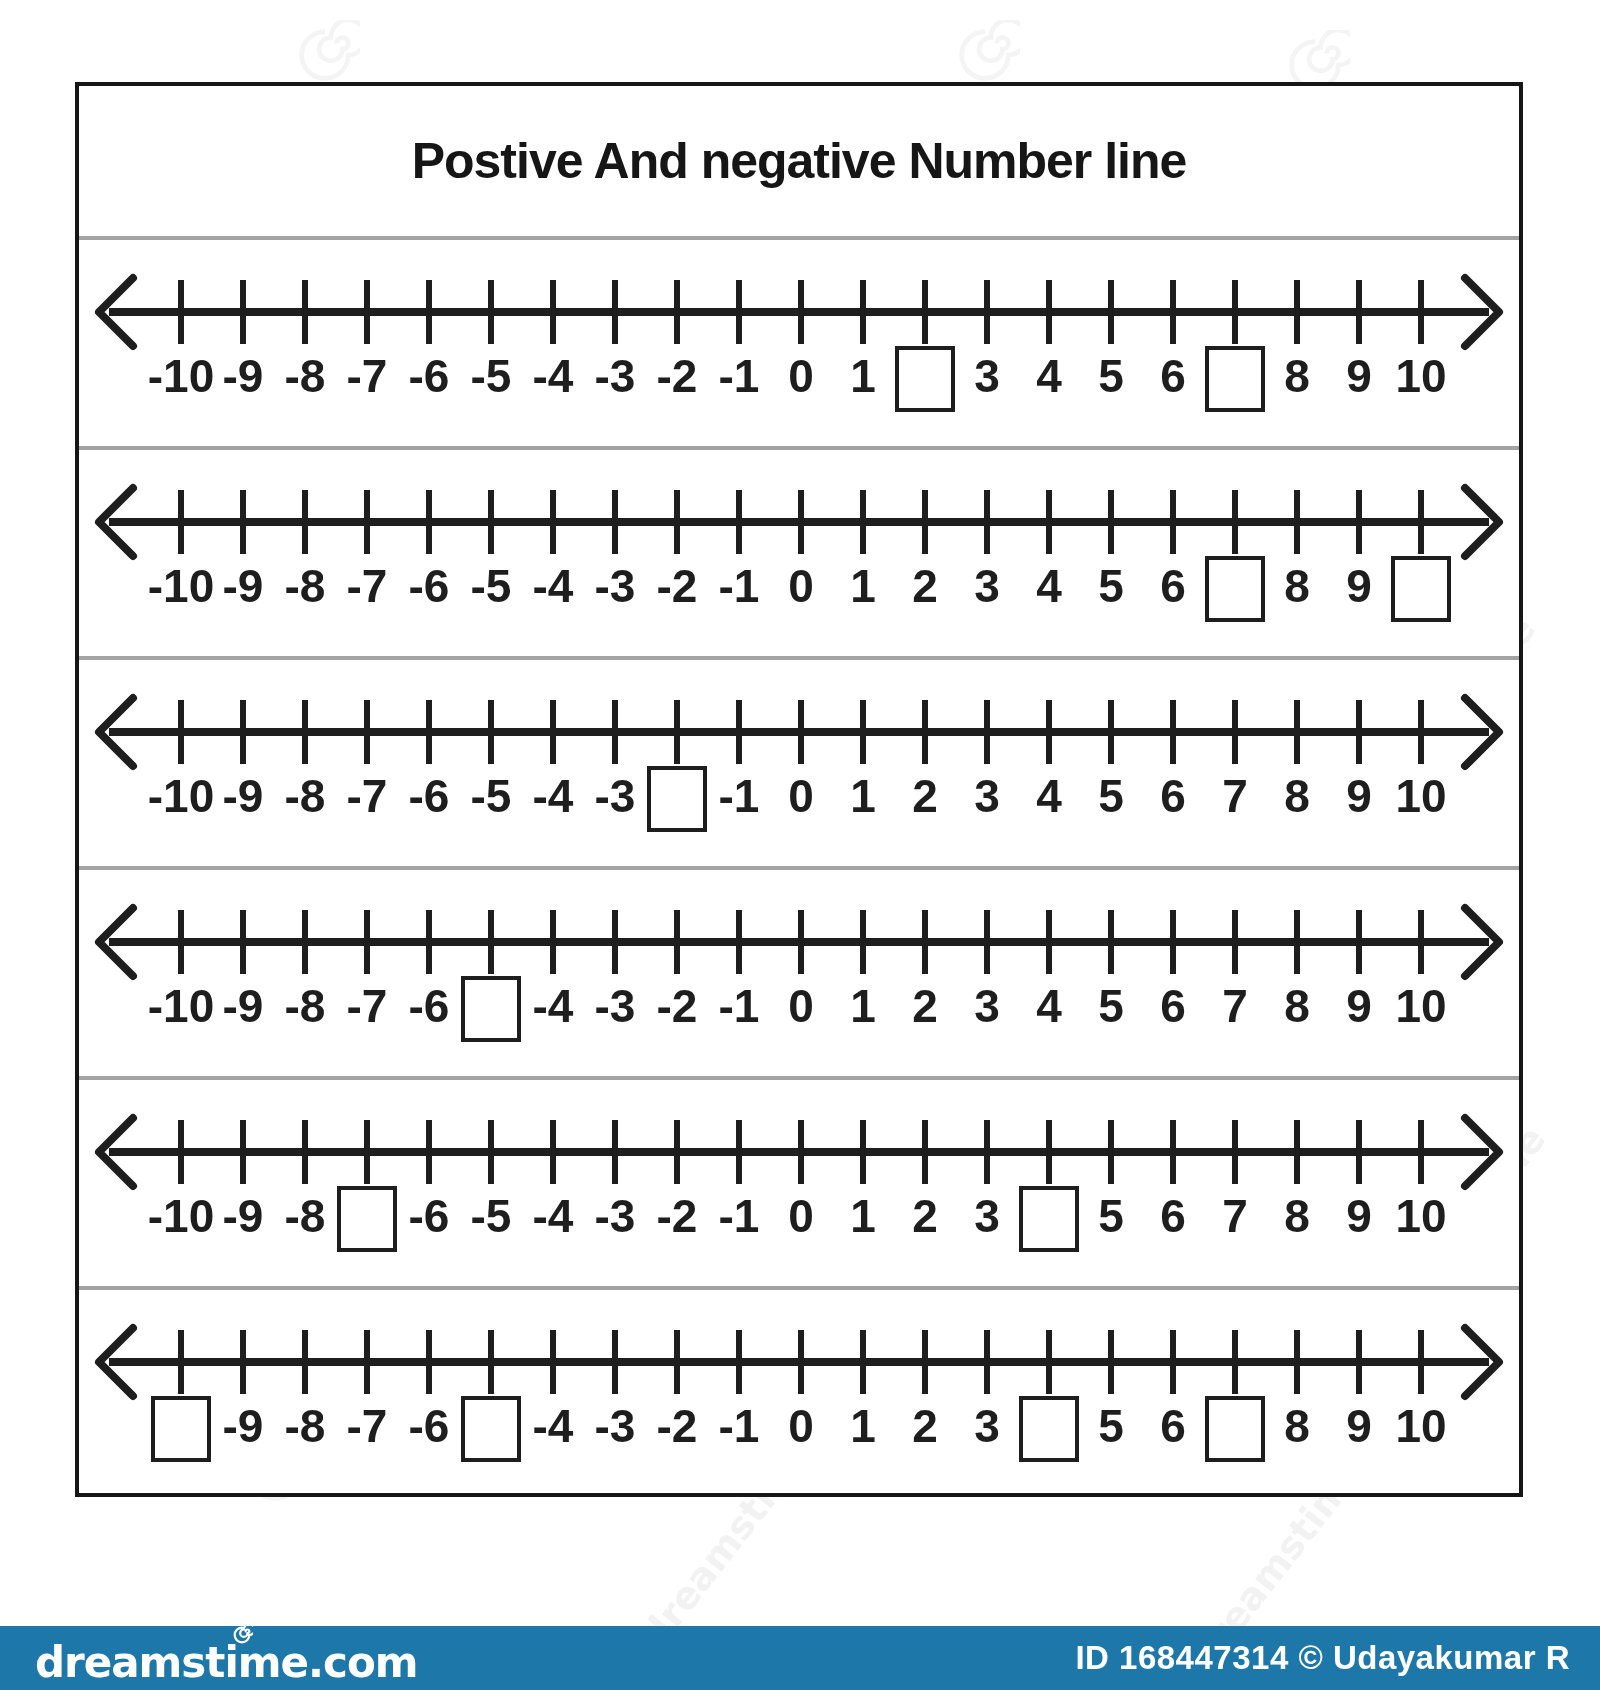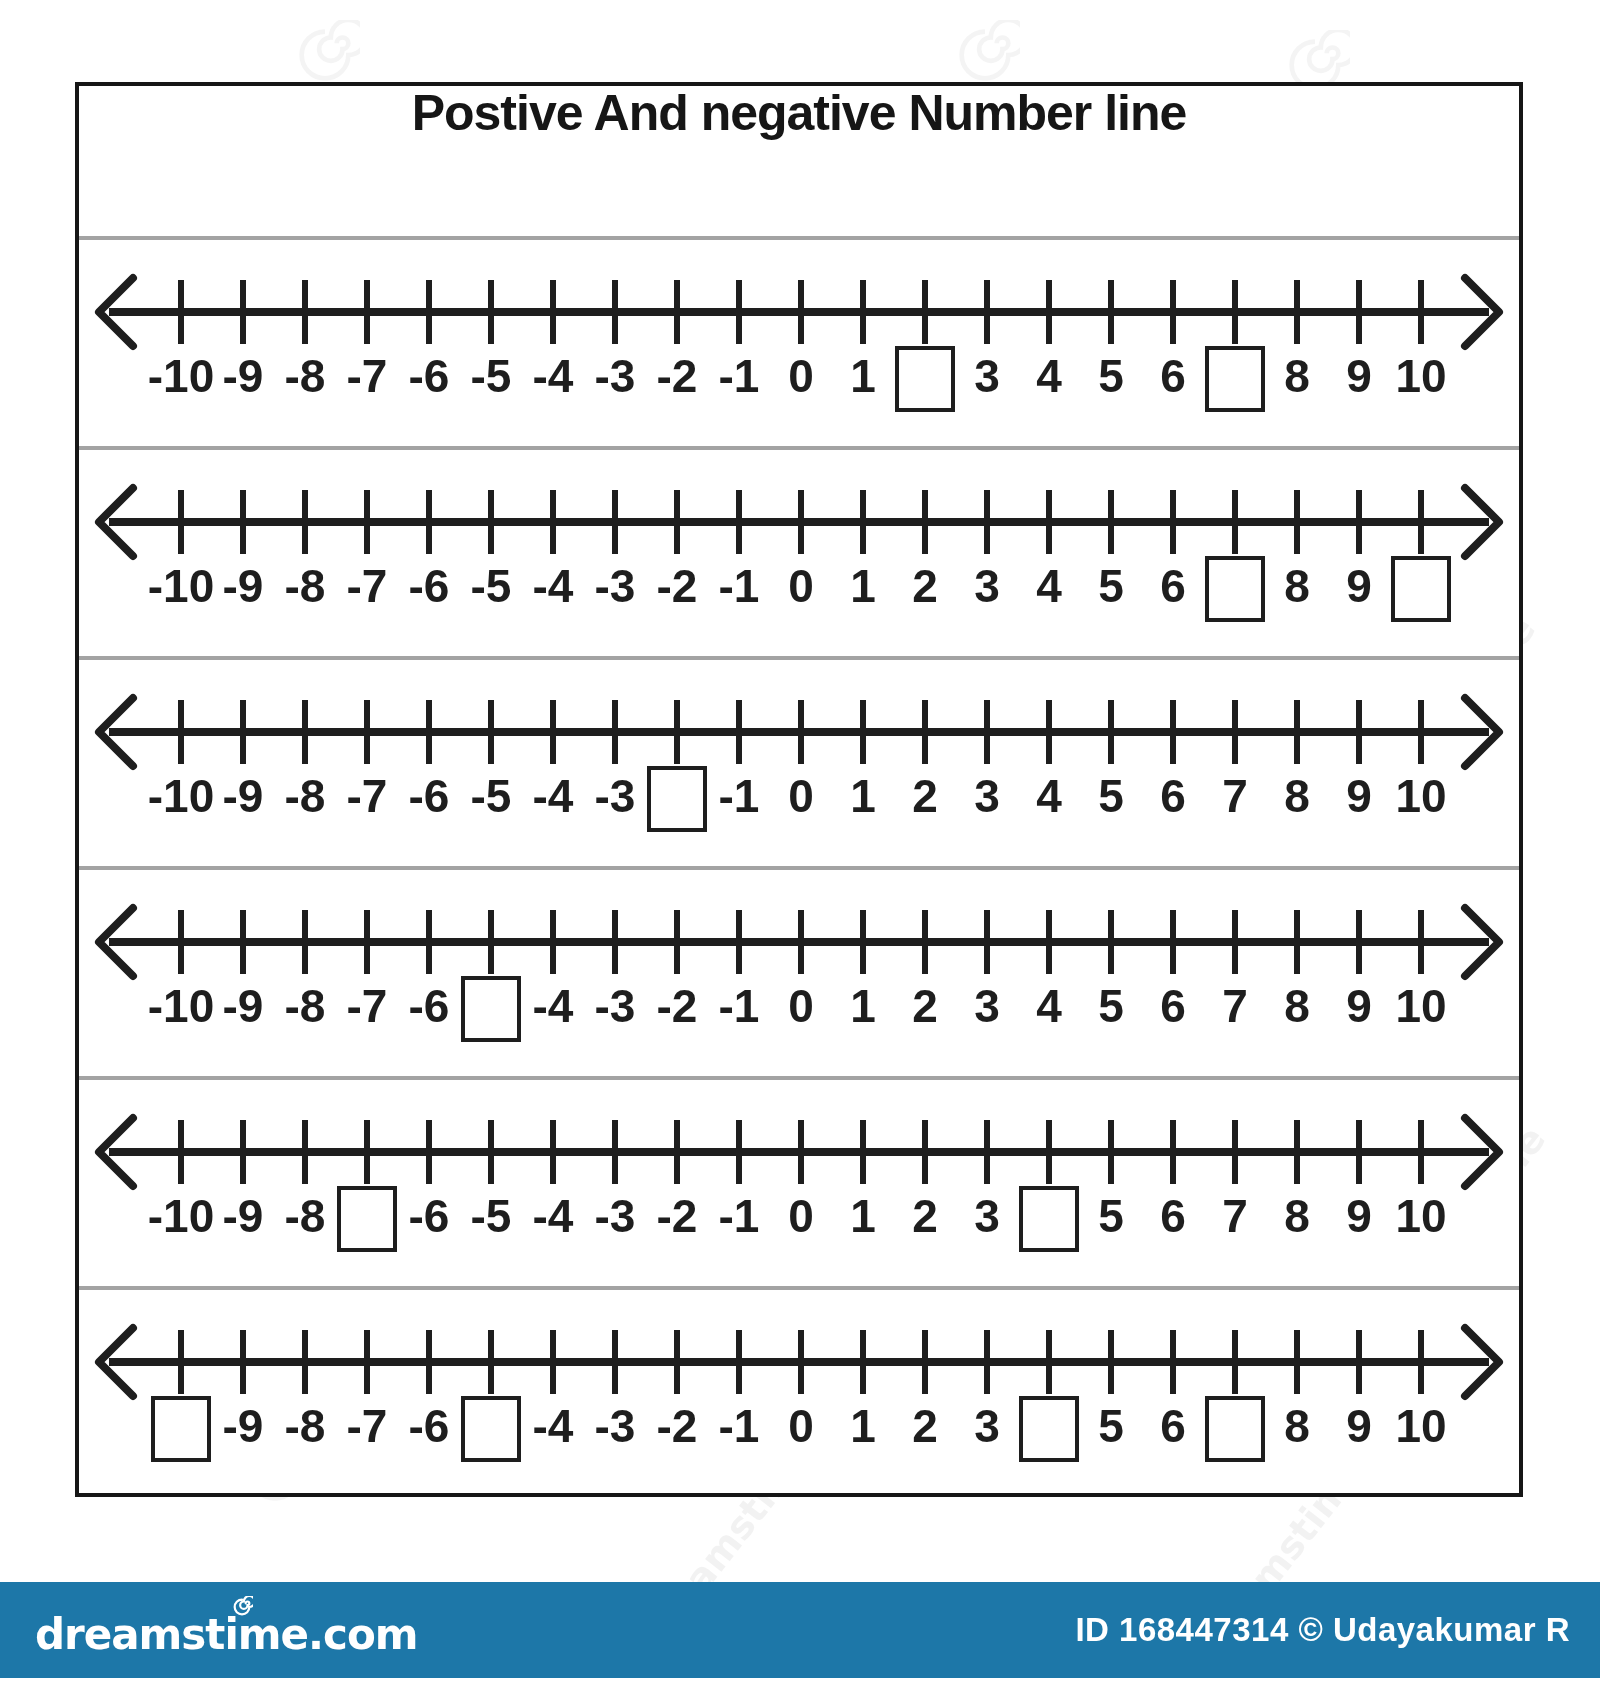--- a/index.html
+++ b/index.html
@@ -20,33 +20,33 @@
     border-top:2px dashed rgba(120,200,220,0.28);
   }
   
   .sheet{
     position:absolute;left:75px;top:82px;width:1448px;height:1415px;
     box-sizing:border-box;border:4px solid #161616;background:#fff;
     display:flex;flex-direction:column;
   }
   .title-band{
     height:150px;flex:0 0 150px;display:flex;flex-direction:column;
-    align-items:center;gap:6px;
+    justify-content:center;align-items:center;gap:6px;
   }
   .title-line{
     font-size:50px;font-weight:bold;color:#161616;letter-spacing:-1px;
     line-height:1.1;text-align:center;
   }
   .row-band{
     flex:1 1 0;border-top:4px solid #a3a3a3;position:relative;background:transparent;
   }
   .row-band svg{display:block;width:100%;height:100%;}
   
   .footer-bar{
-    position:absolute;left:0;right:0;bottom:12px;height:96px;
+    position:absolute;left:0;right:0;bottom:0;height:64px;
     display:flex;align-items:center;justify-content:space-between;
     padding:0 30px 0 35px;box-sizing:border-box;
   }
   .brand{
     position:relative;color:#ffffff;font-family:"DejaVu Sans",sans-serif;
     font-weight:bold;font-size:42px;letter-spacing:-1px;line-height:1;
     padding-top:10px;
   }
   .brand .spiral{position:absolute;left:196px;top:-8px;}
   .credit{

